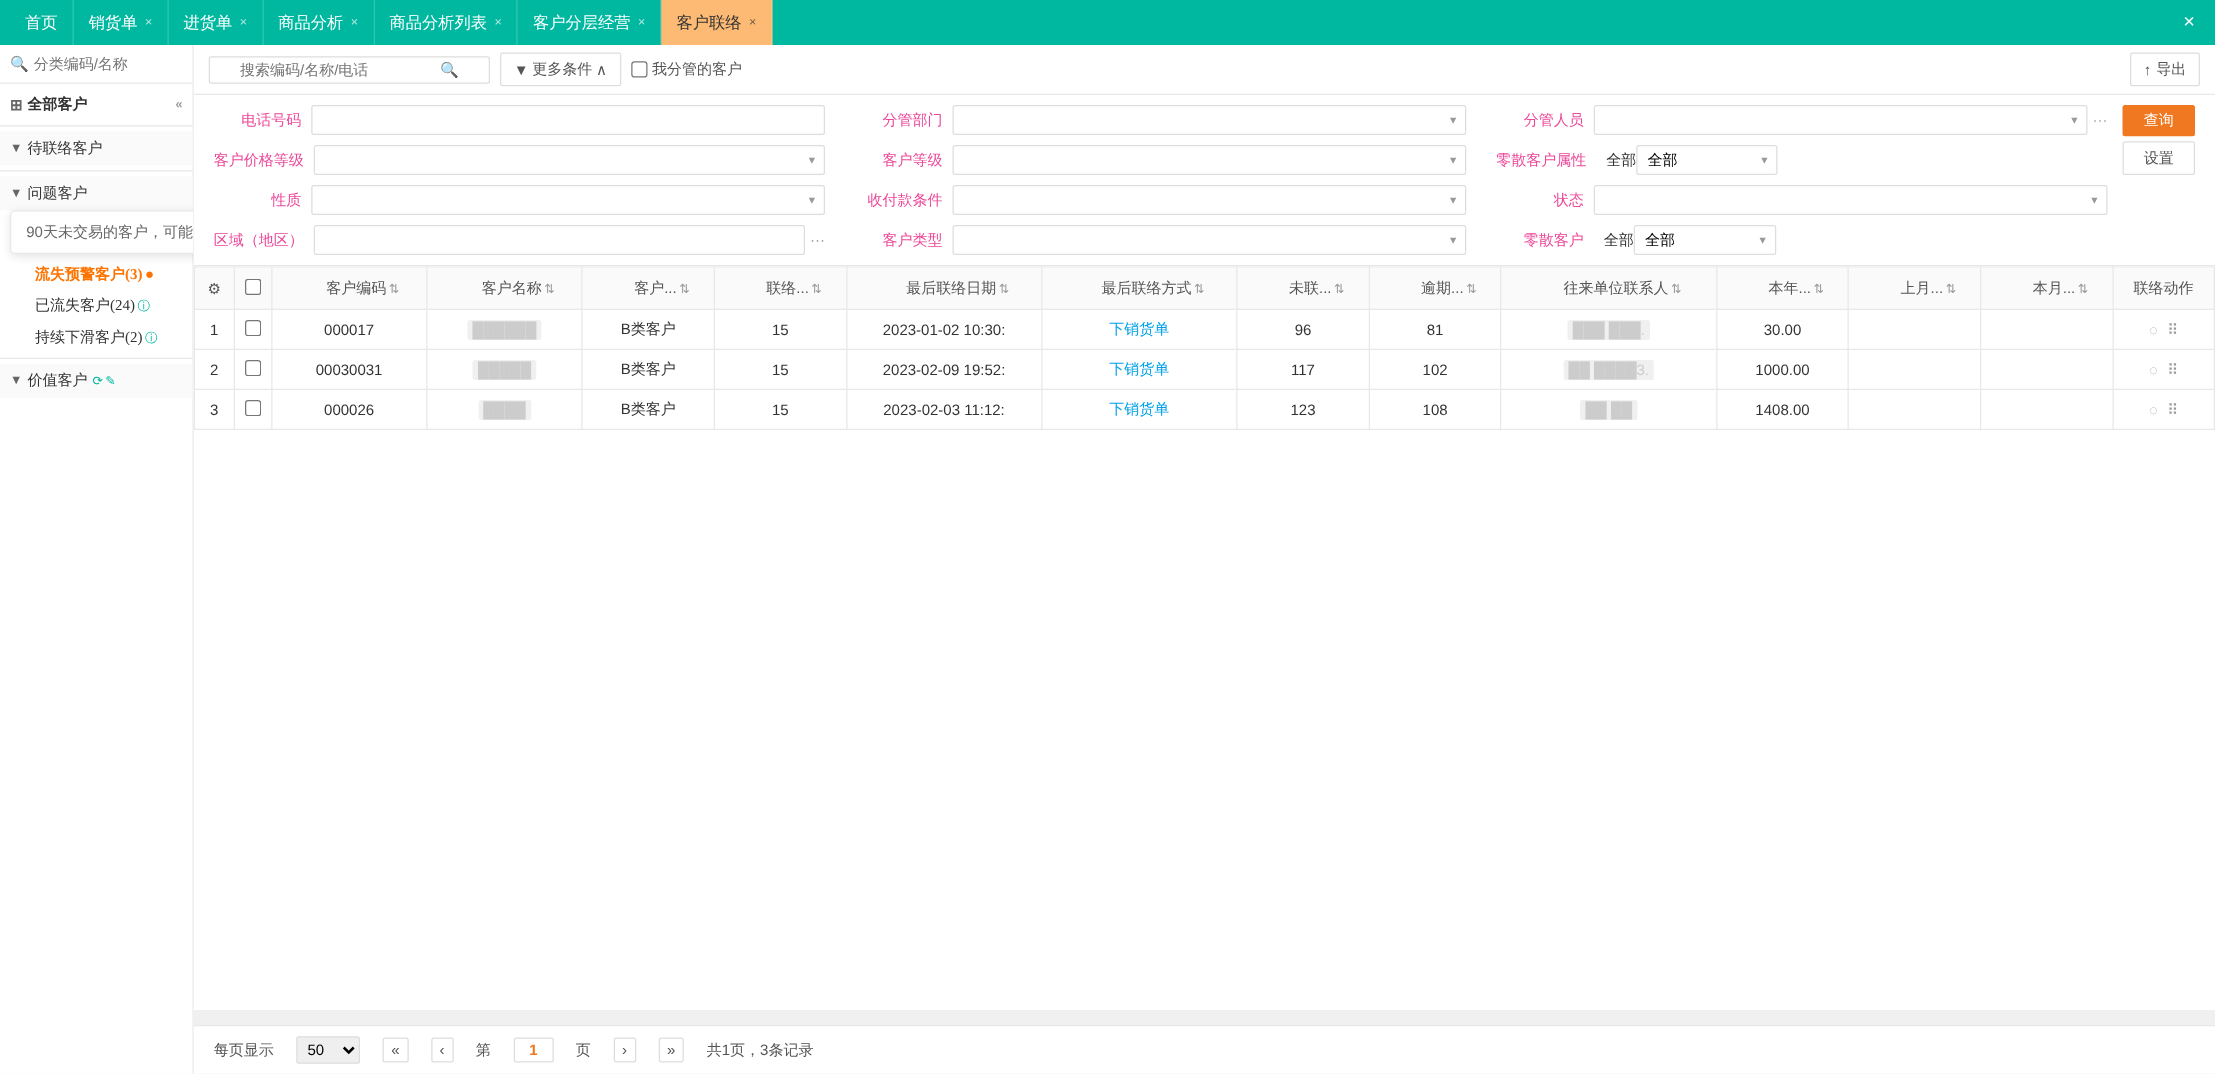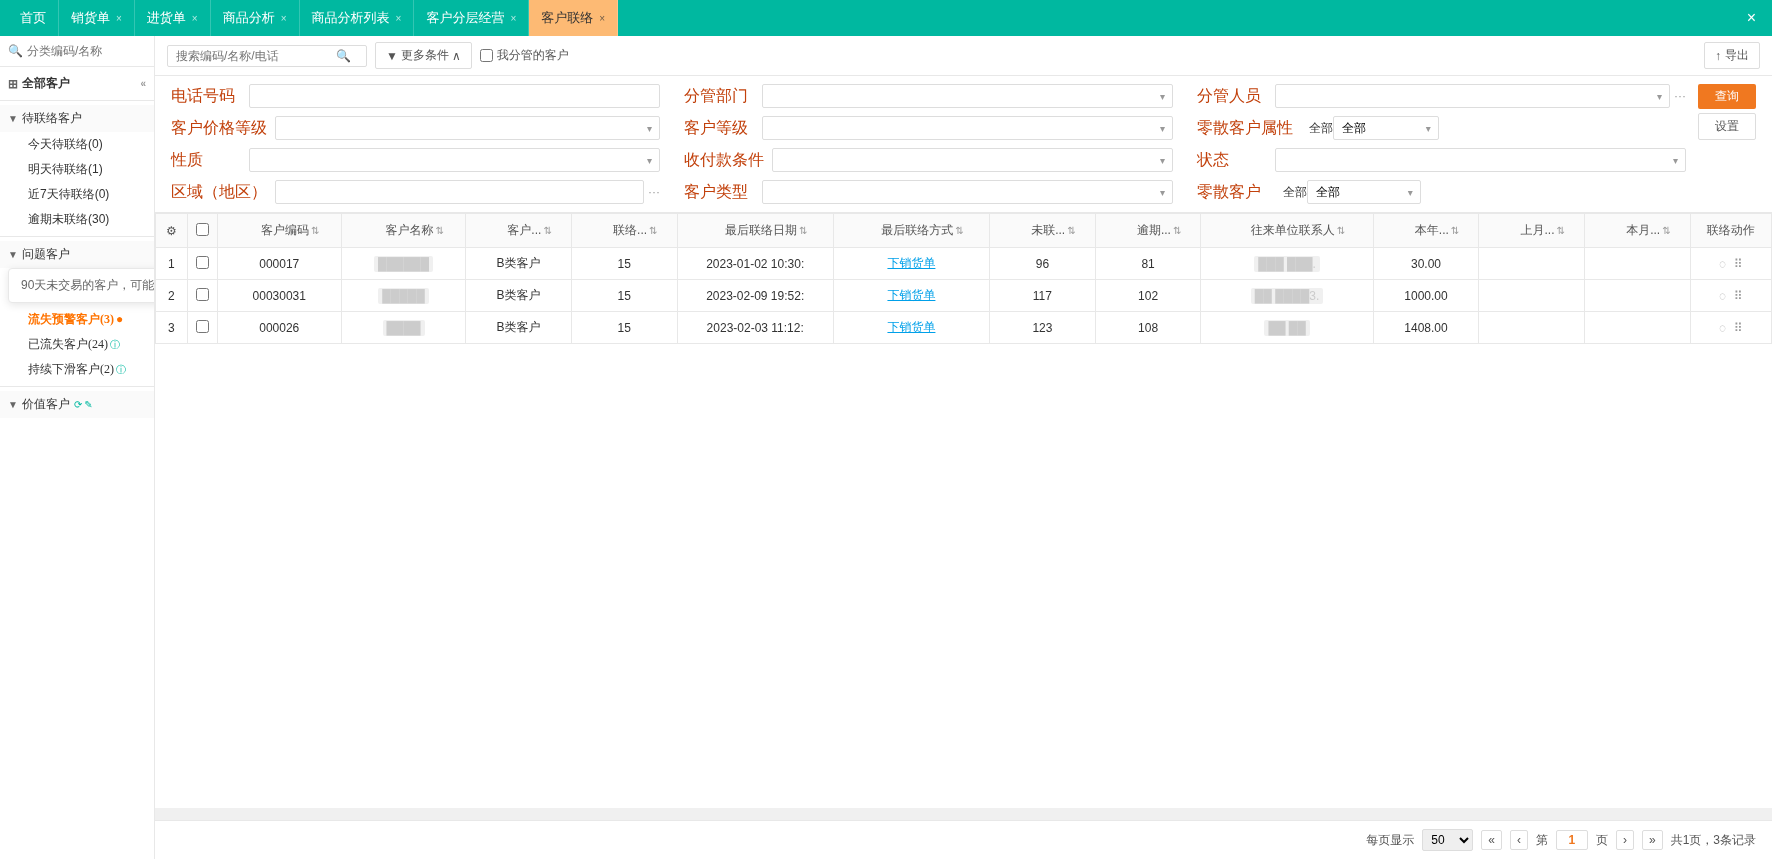--- a/index.html
+++ b/index.html
@@ -56,21 +56,21 @@
     
     .content { flex: 1; display: flex; flex-direction: column; overflow: hidden; background: #f5f5f5; }
 
     
     .filter-toolbar {
       display: flex; align-items: center; background: #fff; padding: 6px 12px;
       border-bottom: 1px solid #e8e8e8; gap: 8px; flex-shrink: 0;
     }
     .filter-search-box {
       display: flex; align-items: center; border: 1px solid #ddd; border-radius: 2px;
-      padding: 3px 8px; min-width: 200px; background: #fff;
+      padding: 3px 24px; min-width: 200px; background: #fff;
     }
     .filter-search-box input { border: none; outline: none; font-size: 12px; width: 160px; }
     .filter-search-box .search-btn { color: #f07820; cursor: pointer; }
     .filter-btn {
       display: flex; align-items: center; gap: 3px; padding: 4px 10px;
       border: 1px solid #ddd; border-radius: 2px; cursor: pointer; background: #fff;
       font-size: 12px; color: #555;
     }
     .checkbox-label { display: flex; align-items: center; gap: 4px; font-size: 12px; color: #555; cursor: pointer; }
     .filter-spacer { flex: 1; }
@@ -84,21 +84,21 @@
     .adv-filter {
       background: #fff; border-bottom: 1px solid #e8e8e8; padding: 8px 16px;
       flex-shrink: 0;
     }
     .adv-filter-row { display: flex; align-items: center; margin-bottom: 8px; gap: 0; }
     .adv-filter-row:last-child { margin-bottom: 0; }
     .filter-field {
       display: flex; align-items: center; flex: 1; min-width: 0;
     }
     .filter-label {
-      font-size: 16px; color: #c2410c; white-space: nowrap; margin-right: 8px; min-width: 70px; text-align: left;
+      font-size: 12px; color: #ec4899; white-space: nowrap; margin-right: 8px; min-width: 70px; text-align: right;
     }
     .filter-input {
       flex: 1; border: 1px solid #ddd; border-radius: 2px; padding: 4px 8px;
       font-size: 12px; outline: none; background: #fff; min-width: 0;
     }
     .filter-select-wrap {
       flex: 1; position: relative; min-width: 0;
     }
     .filter-select-wrap .arrow { position: absolute; right: 8px; top: 50%; transform: translateY(-50%); color: #999; font-size: 10px; pointer-events: none; }
     .filter-select-input {
@@ -128,29 +128,29 @@
     .data-table th {
       padding: 8px 6px; border: 1px solid #e8e8e8; color: #555; font-weight: normal;
       white-space: nowrap; text-align: center;
     }
     .data-table th.sortable { cursor: pointer; padding-left: 28px; }
     .data-table th .sort-icon { color: #999; font-size: 10px; margin-left: 2px; }
     .data-table td {
       padding: 7px 6px; border: 1px solid #e8e8e8; text-align: center;
       color: #333; white-space: nowrap;
     }
-    .data-table .link { color: #00a0e9; cursor: pointer; text-decoration: underline; }
+    .data-table .link { color: #00a0e9; cursor: pointer; }
     .data-table .blurred { color: #ccc; background: #f0f0f0; border-radius: 2px; padding: 1px 4px; }
     .data-table .checkbox-cell { width: 30px; }
 
     
     .pagination-bar {
-      display: flex; align-items: center; justify-content: flex-end;
+      display: flex; align-items: center; justify-content: flex-start;
       padding: 8px 16px; background: #fff; border-top: 1px solid #e8e8e8;
-      gap: 8px; flex-shrink: 0; font-size: 12px; color: #555;
+      gap: 18px; flex-shrink: 0; font-size: 12px; color: #555;
     }
     .page-size-select {
       border: 1px solid #ddd; border-radius: 2px; padding: 2px 4px; font-size: 12px;
       outline: none;
     }
     .page-nav-btn {
       border: 1px solid #ddd; border-radius: 2px; background: #fff; padding: 2px 6px;
       cursor: pointer; font-size: 12px; color: #555;
     }
     .page-nav-btn:disabled { color: #ccc; cursor: default; }
@@ -218,34 +218,20 @@
       <div class="tree-item root">
         <span class="tree-icon">⊞</span>
         <span>全部客户</span>
         <span style="margin-left:auto;color:#999;font-size:10px;">«</span>
       </div>
       <hr class="divider">
 
       <div class="tree-group-header">
         <span class="arrow">▼</span>
         <span>待联络客户</span>
-      </div>
-      <div class="tree-child">
-        <div class="tree-item">
-          <span>今天待联络(0)</span>
-        </div>
-        <div class="tree-item">
-          <span>明天待联络(1)</span>
-        </div>
-        <div class="tree-item">
-          <span>近7天待联络(0)</span>
-        </div>
-        <div class="tree-item">
-          <span>逾期未联络(30)</span>
-        </div>
       </div>
       <hr class="divider">
 
       <div class="tree-group-header">
         <span class="arrow">▼</span>
         <span>问题客户</span>
       </div>
 
       <div style="position:relative;">
         <div class="tooltip-popup" style="left:8px;top:0;">

